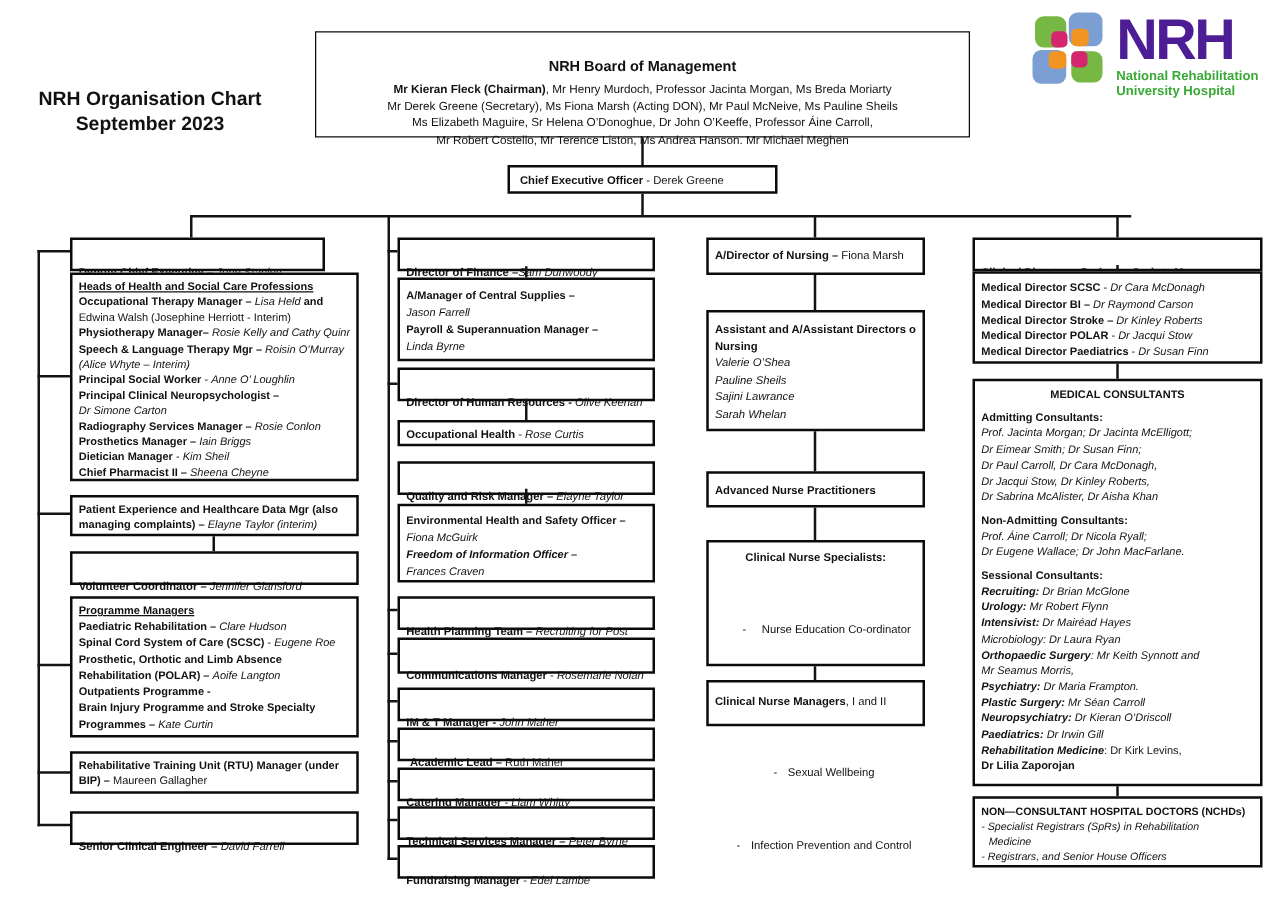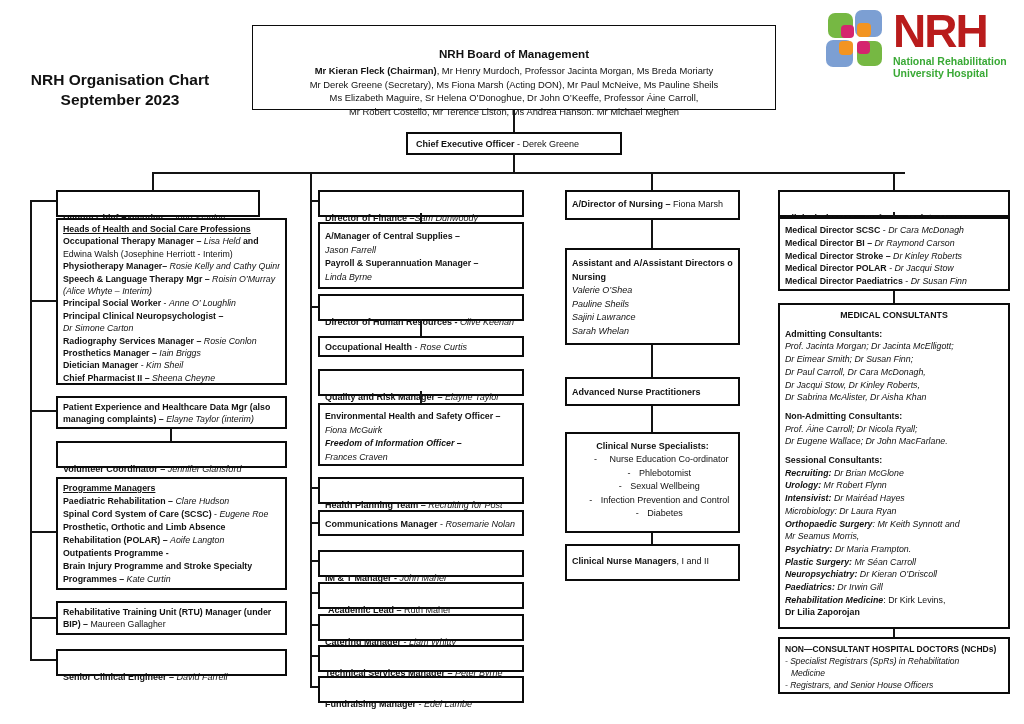--- a/index.html
+++ b/index.html
@@ -9,21 +9,21 @@
        padding:3px 5px;font-size:8.8px;line-height:12.4px;}
   .line{white-space:nowrap;overflow:hidden;}
   .line.wrap{white-space:normal;}
   .line.center{text-align:center;}
   .line.gap{margin-top:6px;}
   .line.ind{padding-left:6px;}
   .b{font-weight:bold;}
   .i{font-style:italic;}
   .bi{font-weight:bold;font-style:italic;}
   .u{font-weight:bold;text-decoration:underline;}
-  .dash{padding-left:5px;}
+  .dash{padding-left:5px;margin-top:44px;}
   .dm{display:inline-block;width:20px;}
   .ind2 .dm{width:28px;}
   
   .cv,.ch{position:absolute;background:#141414;}
   .cv{width:2px;}
   .ch{height:2px;}
   
   .board{border-width:1px;text-align:center;font-size:9.4px;line-height:13.8px;padding:21px 8px;}
   .board-title{font-weight:bold;font-size:11.6px;margin-bottom:3px;}
   .ceo{padding:4px 8px;font-size:9px;line-height:13px;}
@@ -46,21 +46,21 @@
   .logo-icon{position:relative;width:58px;height:58px;}
   .sq{position:absolute;border-radius:7px;}
   .sq.g1{left:2px;top:3px;width:25px;height:25px;background:#76b843;}
   .sq.b1{left:29px;top:0;width:27px;height:27px;background:#7c9fd3;}
   .sq.b2{left:0;top:30px;width:27px;height:27px;background:#7c9fd3;}
   .sq.g2{left:31px;top:31px;width:25px;height:25px;background:#76b843;}
   .sq.p1{left:15px;top:15px;width:13px;height:13px;background:#d5256e;border-radius:4px;}
   .sq.o1{left:31px;top:13px;width:14px;height:14px;background:#f29422;border-radius:4px;}
   .sq.o2{left:13px;top:31px;width:14px;height:14px;background:#f29422;border-radius:4px;}
   .sq.p2{left:31px;top:31px;width:13px;height:13px;background:#d5256e;border-radius:4px;}
-  .logo-nrh{font-weight:bold;font-size:46px;line-height:42px;letter-spacing:-2px;color:#b91c1c;}
+  .logo-nrh{font-weight:bold;font-size:46px;line-height:42px;letter-spacing:-2px;color:#4c1d95;}
   .logo-tag{font-weight:bold;font-size:10.5px;line-height:12px;color:#39a935;margin-top:3px;}
 </style>
 </head>
 <body>
 
 <div id="canvas">
 
   <div class="title">
     <div>NRH Organisation Chart</div>
     <div>September 2023</div>
@@ -160,21 +160,21 @@
     </div>
   <div class="box lh135" style="left:318px;top:403px;width:206px;height:63px;padding-top:5px">
       <div class="line"><span class="b">Environmental Health and Safety Officer –</span></div>
       <div class="line"><span class="i">Fiona McGuirk</span></div>
       <div class="line"><span class="bi">Freedom of Information Officer –</span></div>
       <div class="line"><span class="i">Frances Craven</span></div>
     </div>
   <div class="box s1" style="left:318px;top:477px;width:206px;height:22px">
       <div class="line"><span class="b">Health Planning Team – </span><span class="i">Recruiting for Post</span></div>
     </div>
-  <div class="box s1" style="left:318px;top:510px;width:206px;height:26px;padding-top:6px">
+  <div class="box s1" style="left:318px;top:510px;width:206px;height:26px;padding-top:22px">
       <div class="line"><span class="b">Communications Manager</span><span> - </span><span class="i">Rosemarie Nolan</span></div>
     </div>
   <div class="box s1" style="left:318px;top:550px;width:206px;height:22px">
       <div class="line"><span class="b">IM &amp; T Manager - </span><span class="i">John Maher</span></div>
     </div>
   <div class="box s1" style="left:318px;top:582px;width:206px;height:23px;padding-left:8px">
       <div class="line"><span class="b">Academic Lead – </span><span>Ruth Maher</span></div>
     </div>
   <div class="box s1" style="left:318px;top:614px;width:206px;height:23px">
       <div class="line"><span class="b">Catering Manager</span><span> - </span><span class="i">Liam Whitty</span></div>

